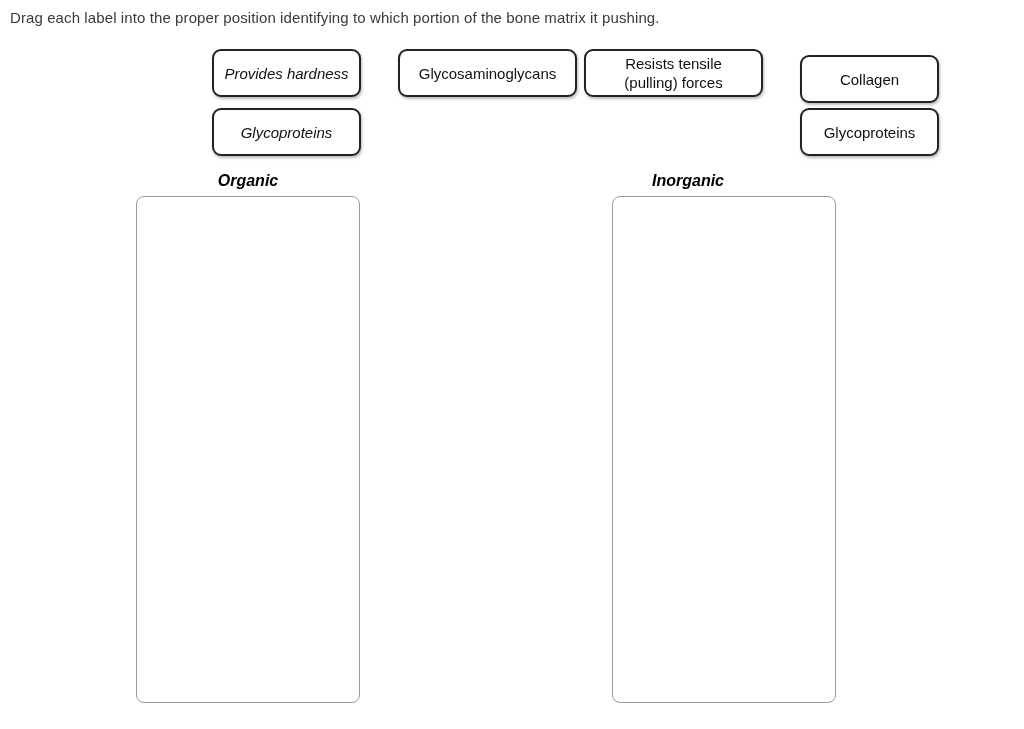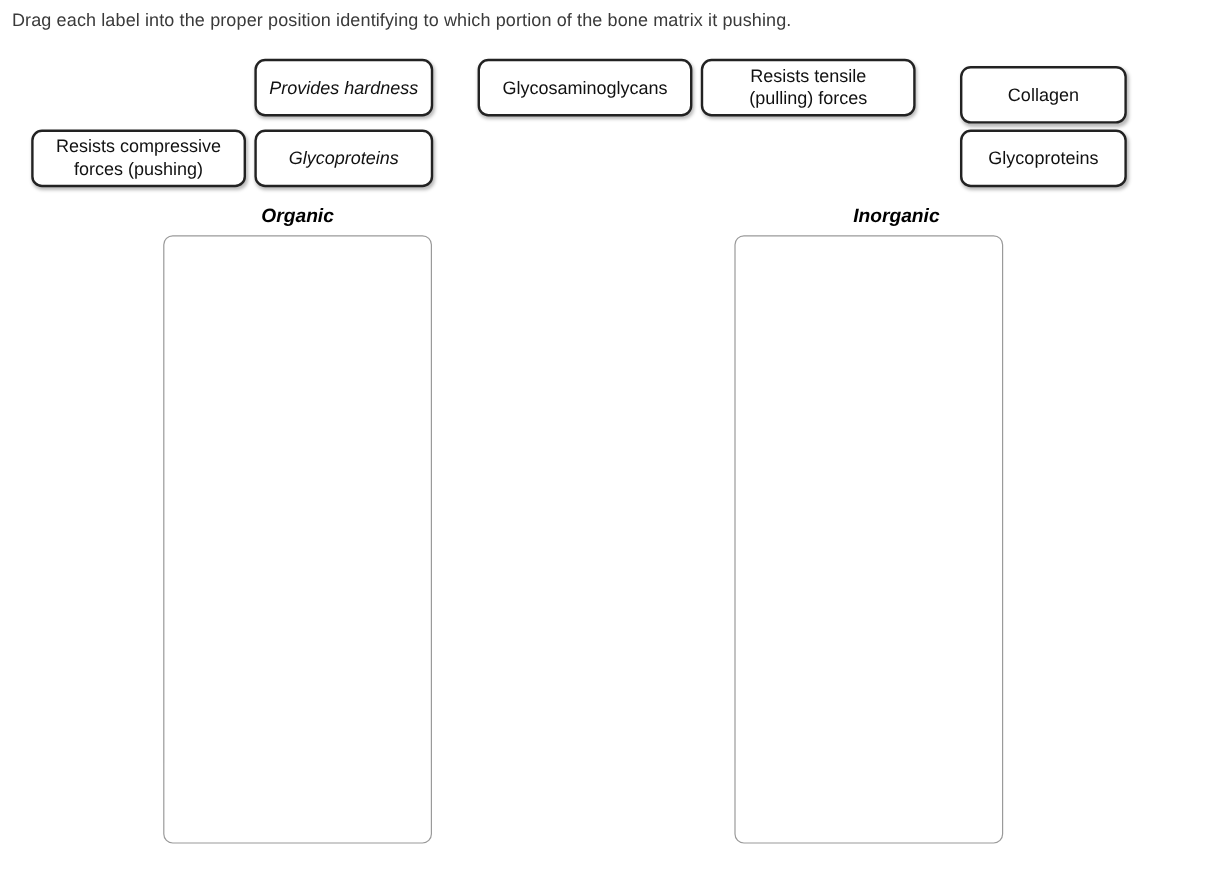--- a/index.html
+++ b/index.html
@@ -70,21 +70,21 @@
   .zone-heading {
     position: absolute;
     font-size: 16px;
     font-weight: bold;
     color: #000000;
     text-align: center;
     top: 172px;
     font-style: italic;
   }
   #heading-organic   { left: 136px; width: 224px; }
-  #heading-inorganic { left: 635px; width: 224px; }
+  #heading-inorganic { left: 576px; width: 224px; }
 
   .drop-zone {
     position: absolute;
     top: 196px;
     height: 507px;
     background: #ffffff;
     border: 1px solid #9a9a9a;
     border-radius: 8px;
   }
   #zone-organic   { left: 136px; width: 224px; }
@@ -103,23 +103,20 @@
   <div class="label-chip row1 col3">
     <span class="chip-text">Glycosaminoglycans</span>
   </div>
   <div class="label-chip row1 col4">
     <span class="chip-text">Resists tensile<br>(pulling) forces</span>
   </div>
   <div class="label-chip row1 col5">
     <span class="chip-text">Collagen</span>
   </div>
 
-  <div class="label-chip row2 col1">
-    <span class="chip-text">Resists compressive<br>forces (pushing)</span>
-  </div>
   <div class="label-chip row2 col2">
     <span class="chip-text">Glycoproteins</span>
   </div>
   <div class="label-chip row2 col5">
     <span class="chip-text">Glycoproteins</span>
   </div>
 
 </div>
 
 <div class="zone-heading" id="heading-organic">Organic</div>

